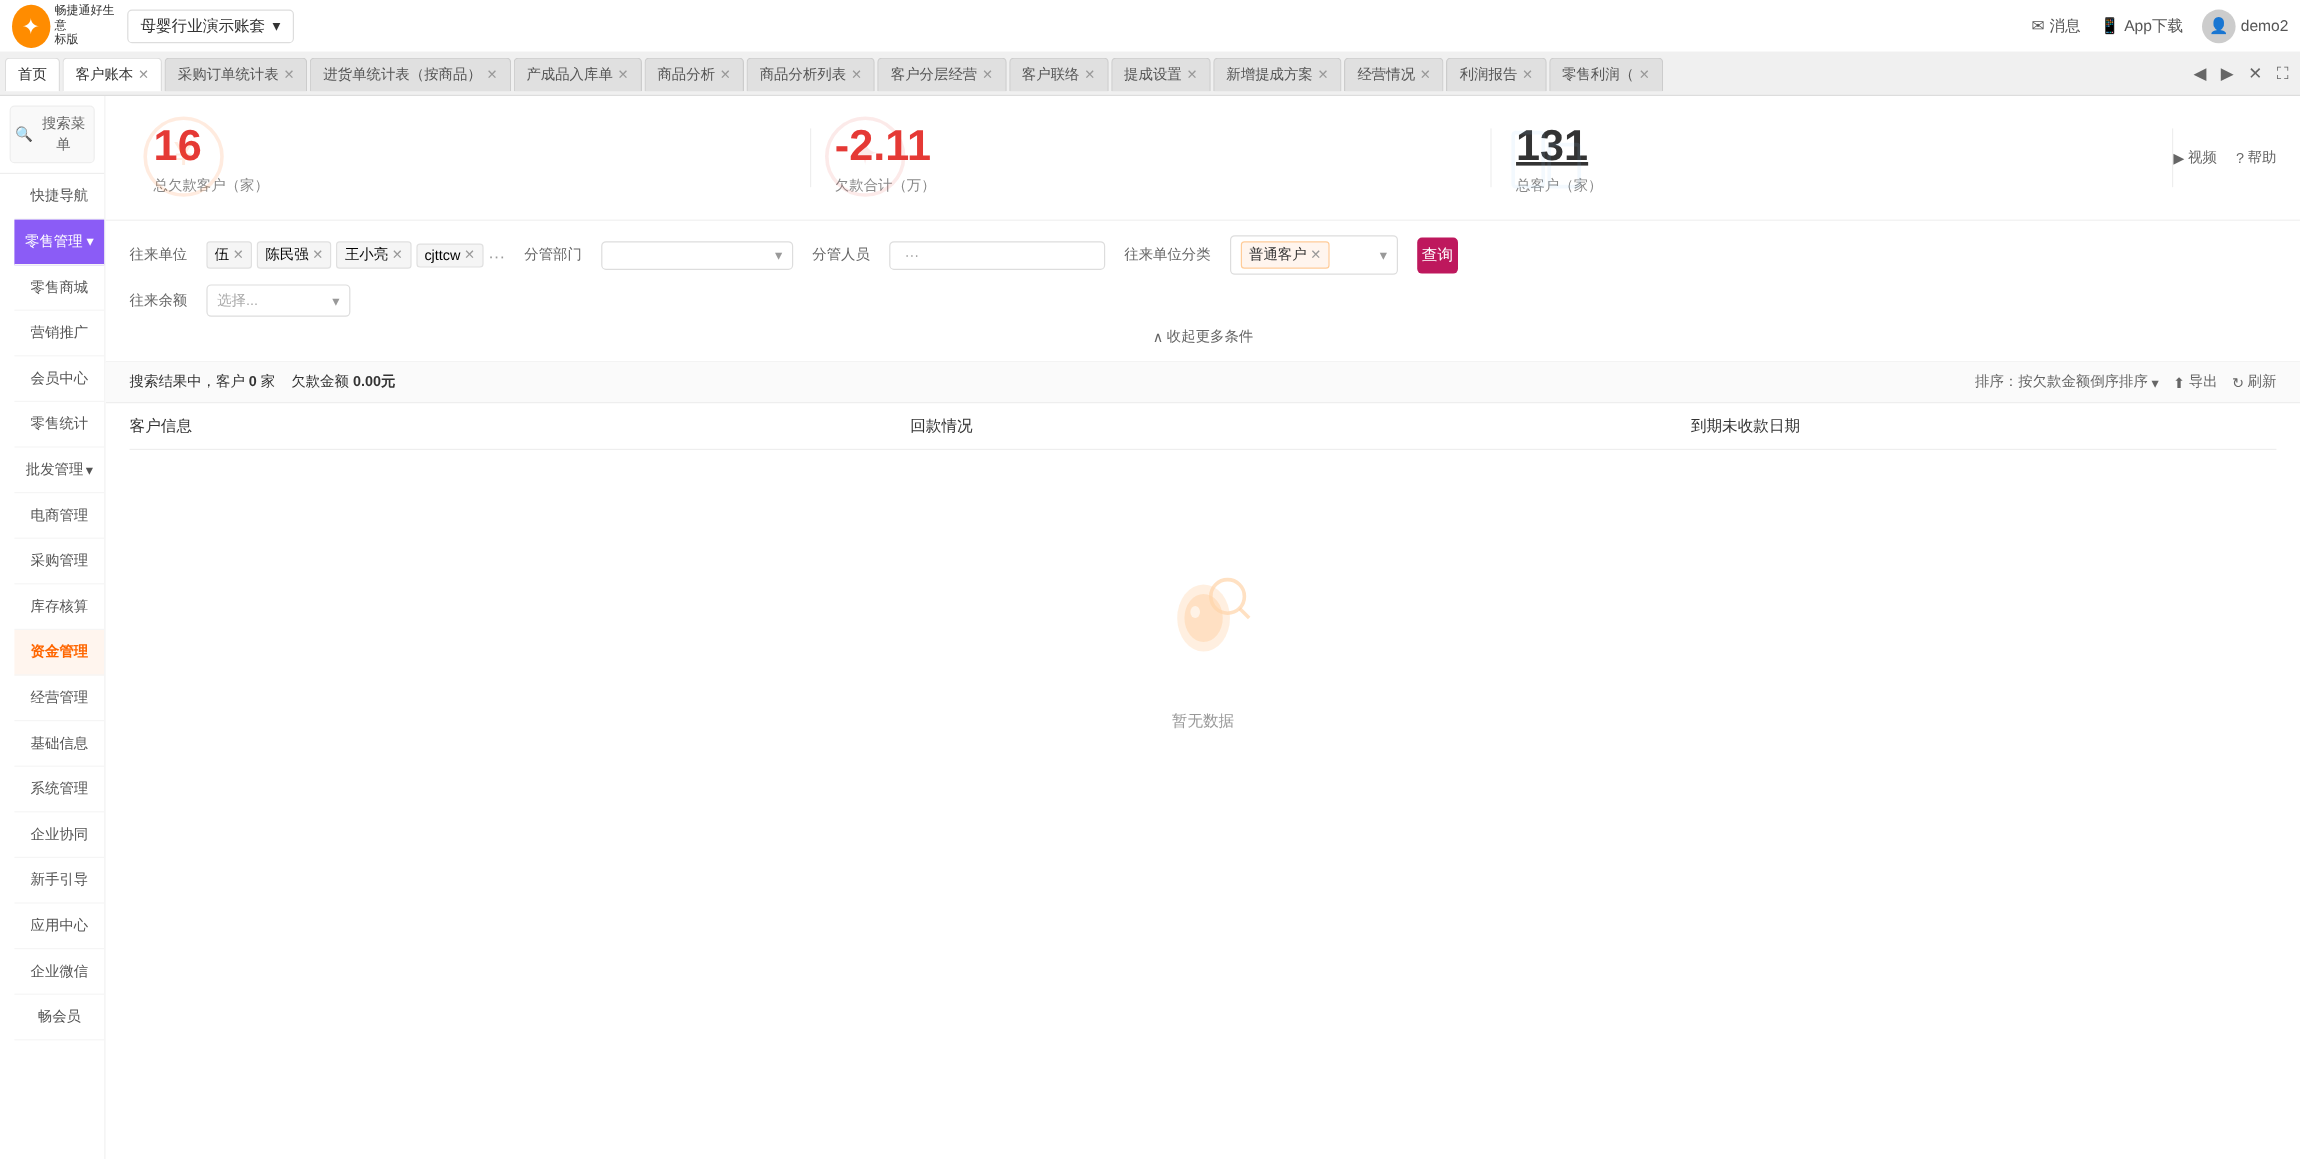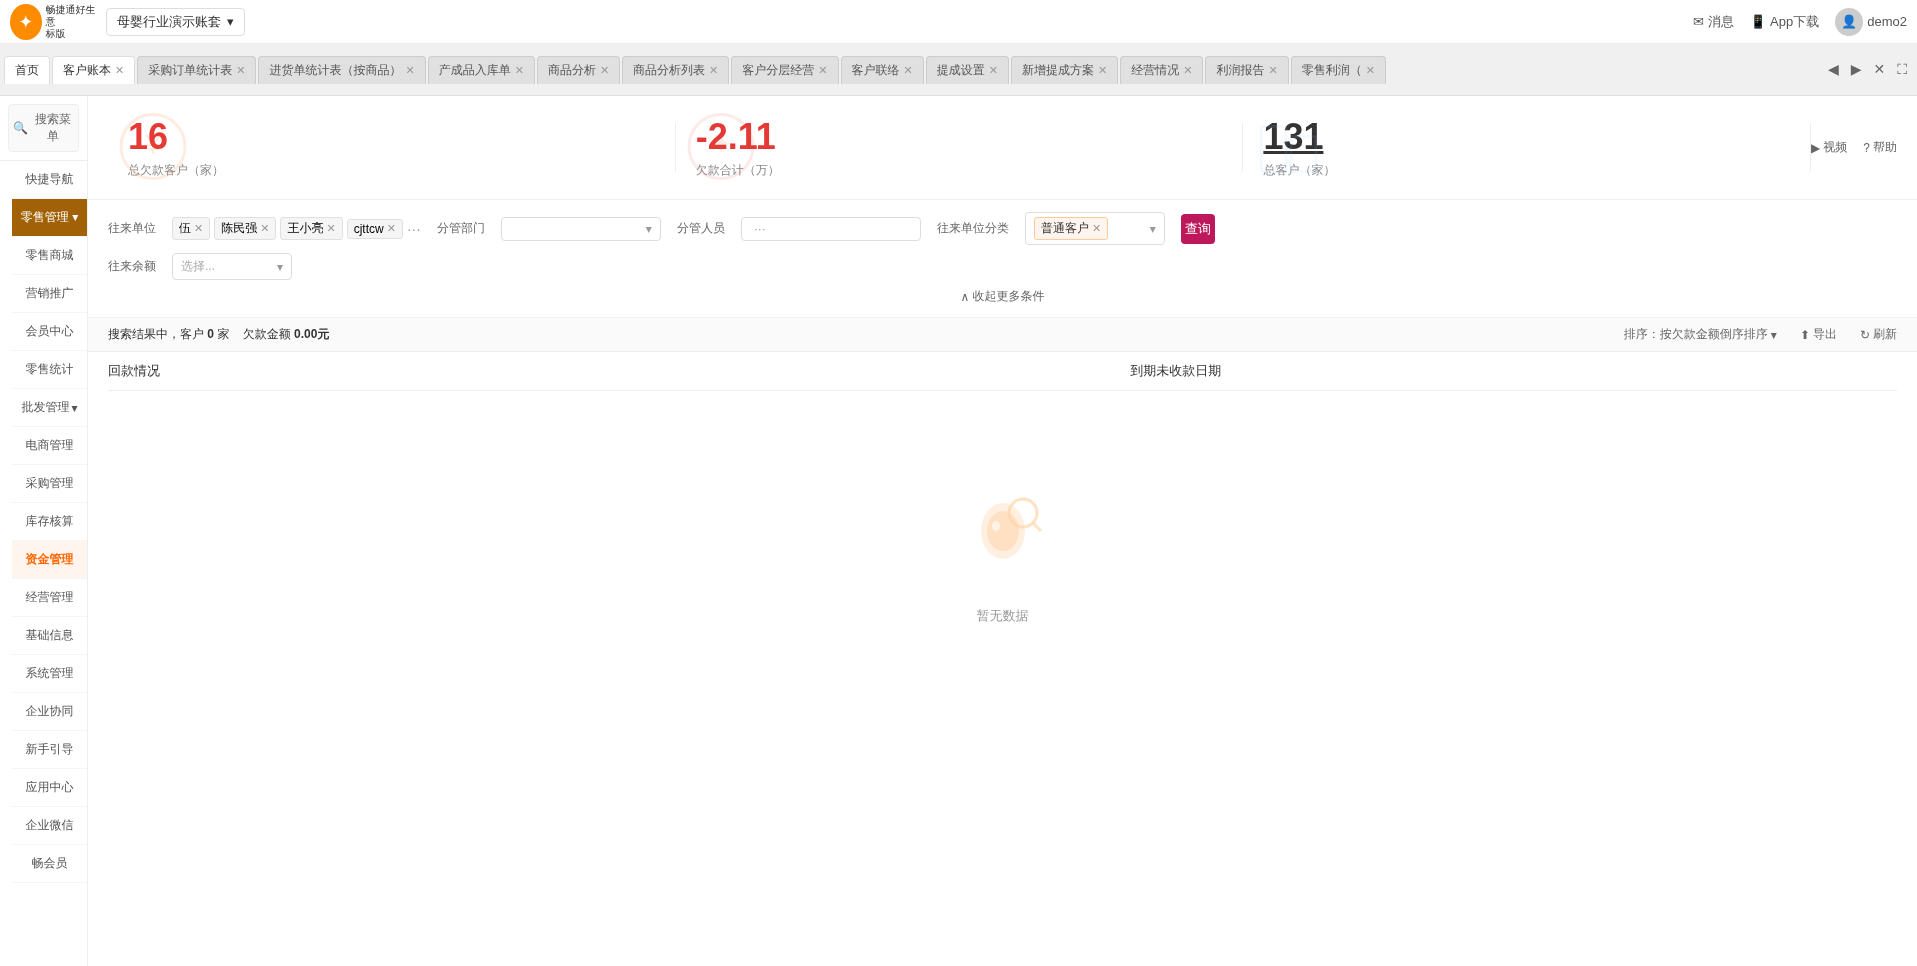--- a/index.html
+++ b/index.html
@@ -23,21 +23,21 @@
       border-radius: 4px; cursor: pointer; font-size: 13px; color: #333; gap: 6px; margin-left: 8px;
     }
     .top-right {
       margin-left: auto; display: flex; align-items: center; gap: 16px;
     }
     .top-right-item { display: flex; align-items: center; gap: 4px; color: #555; cursor: pointer; font-size: 13px; }
     .avatar { width: 28px; height: 28px; border-radius: 50%; background: #ccc; overflow: hidden; display: flex; align-items: center; justify-content: center; }
 
     
     .tab-bar {
-      display: flex; align-items: center; background: #f0f0f0; height: 52px;
+      display: flex; align-items: center; background: #f0f0f0; height: 36px;
       border-bottom: 1px solid #ddd; flex-shrink: 0; padding: 0 4px; overflow: hidden;
     }
     .tab {
       display: flex; align-items: center; padding: 0 10px; height: 28px;
       border-radius: 4px 4px 0 0; cursor: pointer; white-space: nowrap;
       font-size: 12px; color: #555; background: #e0e0e0; margin-right: 2px; gap: 4px;
       border: 1px solid #ccc; border-bottom: none;
     }
     .tab.active { background: #fff; color: #333; border-color: #ddd; font-weight: 500; }
     .tab .close-btn { color: #999; font-size: 11px; cursor: pointer; }
@@ -46,21 +46,21 @@
     .tab-actions { display: flex; margin-left: auto; }
 
     
     .main-layout { display: flex; flex: 1; overflow: hidden; }
 
     
     .sidebar { width: 88px; background: #fff; border-right: 1px solid #eee; display: flex; flex-direction: column; overflow-y: auto; flex-shrink: 0; }
     .sidebar-search { padding: 8px; border-bottom: 1px solid #eee; }
     .sidebar-search-btn { width: 100%; padding: 6px 4px; background: #f9f9f9; border: 1px solid #eee; border-radius: 4px; cursor: pointer; color: #666; font-size: 12px; display: flex; align-items: center; justify-content: center; gap: 4px; }
     .sidebar-nav-item { text-align: center; padding: 10px 4px; cursor: pointer; color: #555; font-size: 12px; border-bottom: 1px solid #f5f5f5; margin-left: 12px; }
-    .sidebar-nav-item.active { background: #a16207; color: #fff; }
+    .sidebar-nav-item.active { background: #8b5cf6; color: #fff; }
 
     
     .content { flex: 1; overflow-y: auto; background: #fff; }
 
     
     .stats-row {
       display: flex; background: #fff; padding: 10px 20px; border-bottom: 1px solid #f0f0f0;
       align-items: center; position: relative;
     }
     .stat-card { flex: 1; display: flex; flex-direction: column; align-items: flex-start; padding: 10px 20px; position: relative; }
@@ -85,21 +85,21 @@
     .filter-input { display: flex; align-items: center; border: 1px solid #ddd; border-radius: 4px; padding: 4px 8px; min-width: 200px; font-size: 12px; gap: 4px; }
     .filter-input .dots { color: #999; cursor: pointer; }
     .search-btn { background: #be185d; color: #fff; border: none; border-radius: 4px; padding: 6px 4px; cursor: pointer; font-size: 13px; }
     .collapse-row { display: flex; justify-content: center; }
     .collapse-btn { color: #666; font-size: 12px; cursor: pointer; display: flex; align-items: center; gap: 3px; }
 
     
     .results-bar { display: flex; align-items: center; padding: 8px 20px; background: #fafafa; border-bottom: 1px solid #eee; }
     .results-text { font-size: 12px; color: #666; }
     .results-text span { color: #333; }
-    .results-actions { margin-left: auto; display: flex; align-items: flex-start; gap: 23px; font-size: 12px; color: #666; }
+    .results-actions { margin-left: auto; display: flex; align-items: flex-start; gap: 12px; font-size: 12px; color: #666; }
     .sort-select { display: flex; align-items: center; gap: 3px; cursor: pointer; }
     .action-link { cursor: pointer; display: flex; align-items: center; gap: 3px; }
 
     
     .table-area { padding: 0 20px; }
     .table-header { display: flex; padding: 10px 0; border-bottom: 1px solid #eee; }
     .table-header .col { font-size: 13px; color: #333; font-weight: 500; }
     .col-customer { flex: 2; }
     .col-debt { flex: 2; }
     .col-repayment { flex: 2; }
@@ -407,20 +407,21 @@
         </div>
         <div class="action-link">
           <span>↻</span>
           <span>刷新</span>
         </div>
       </div>
     </div>
 
     <div class="table-area">
       <div class="table-header">
+        <div class="col col-customer">客户信息</div>
         <div class="col col-repayment">回款情况</div>
         <div class="col col-date">到期未收款日期</div>
       </div>
 
       <div class="empty-state">
         <div class="empty-icon">
           
           <svg width="100" height="100" viewBox="0 0 100 100">
             <ellipse cx="50" cy="60" rx="22" ry="28" fill="#ffcc99" opacity="0.6"></ellipse>
             <ellipse cx="50" cy="60" rx="16" ry="20" fill="#ff9933" opacity="0.4"></ellipse>

